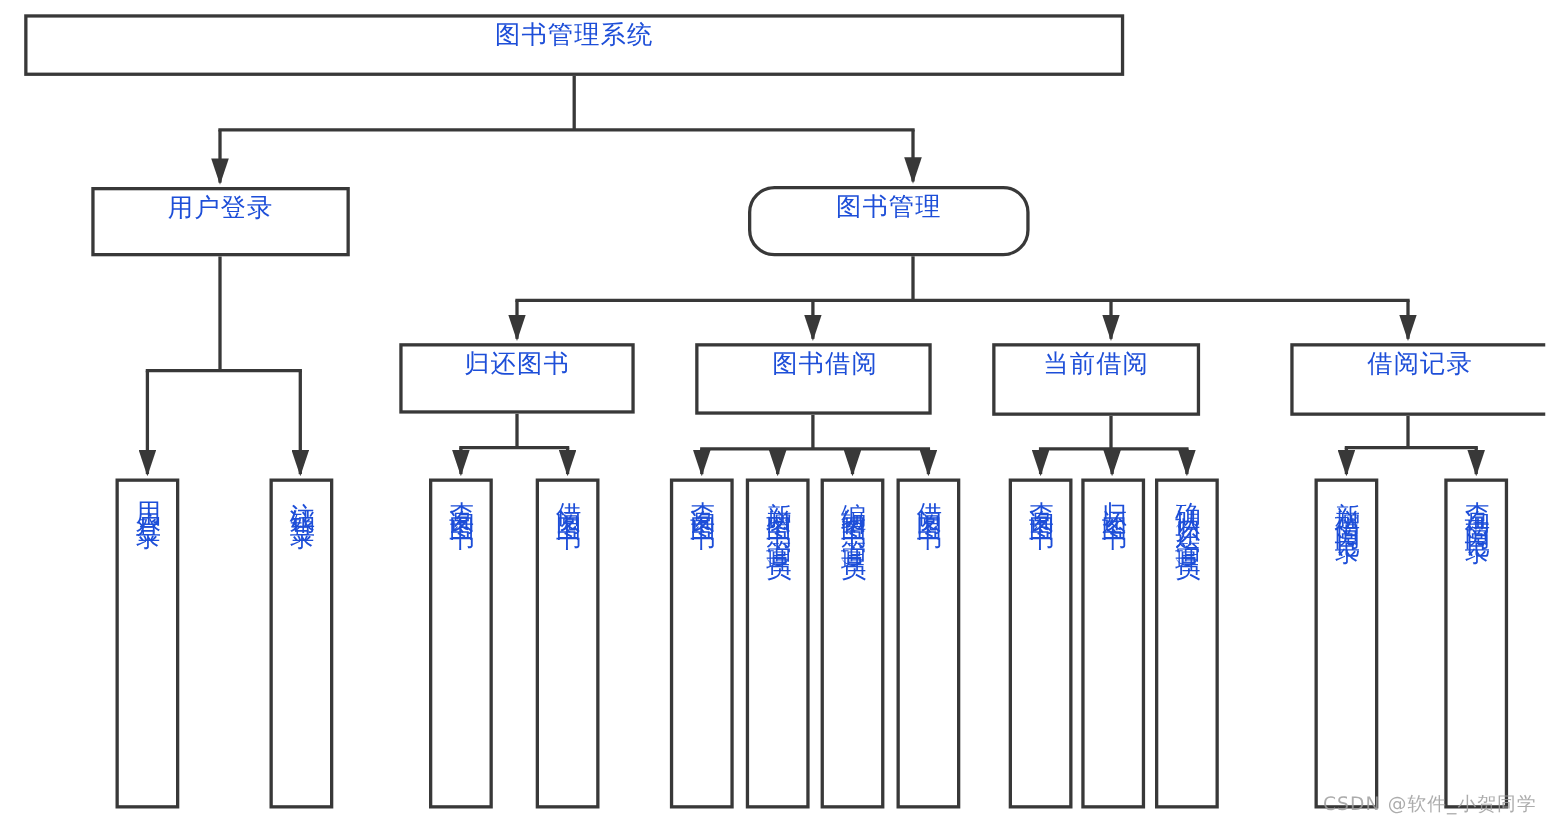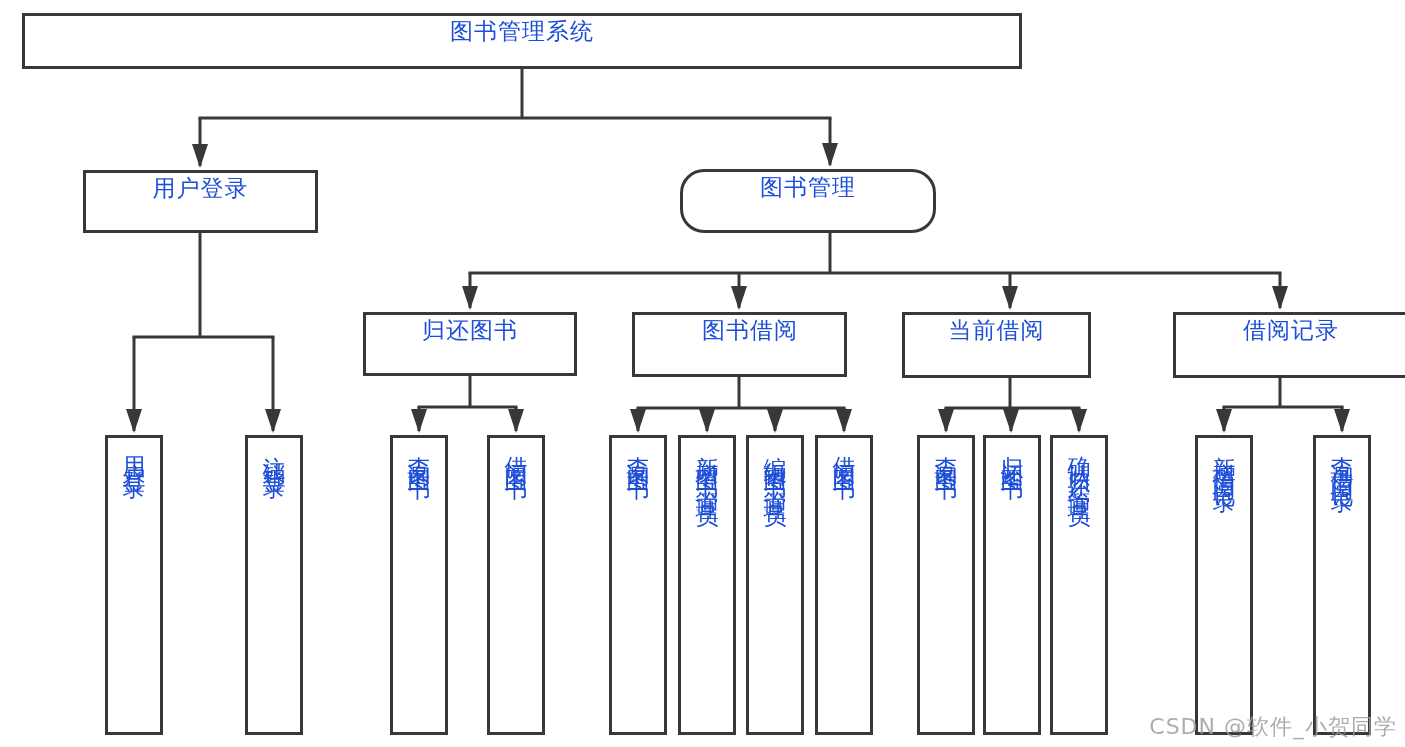--- a/index.html
+++ b/index.html
@@ -62,21 +62,21 @@
   .leaf-8  { left: 815px; }
   .leaf-9  { left: 917px; }
   .leaf-10 { left: 983px; }
   .leaf-11 { left: 1050px; }
   .leaf-12 { left: 1195px; }
   .leaf-13 { left: 1313px; }
   .watermark {
     position: absolute;
     right: 8px;
     bottom: 5px;
-    font-size: 22px;
+    font-size: 17px;
     color: rgba(158, 158, 158, 0.85);
     letter-spacing: 1px;
     pointer-events: none;
   }
 </style>
 </head>
 <body>
 
 <div class="canvas">
 

